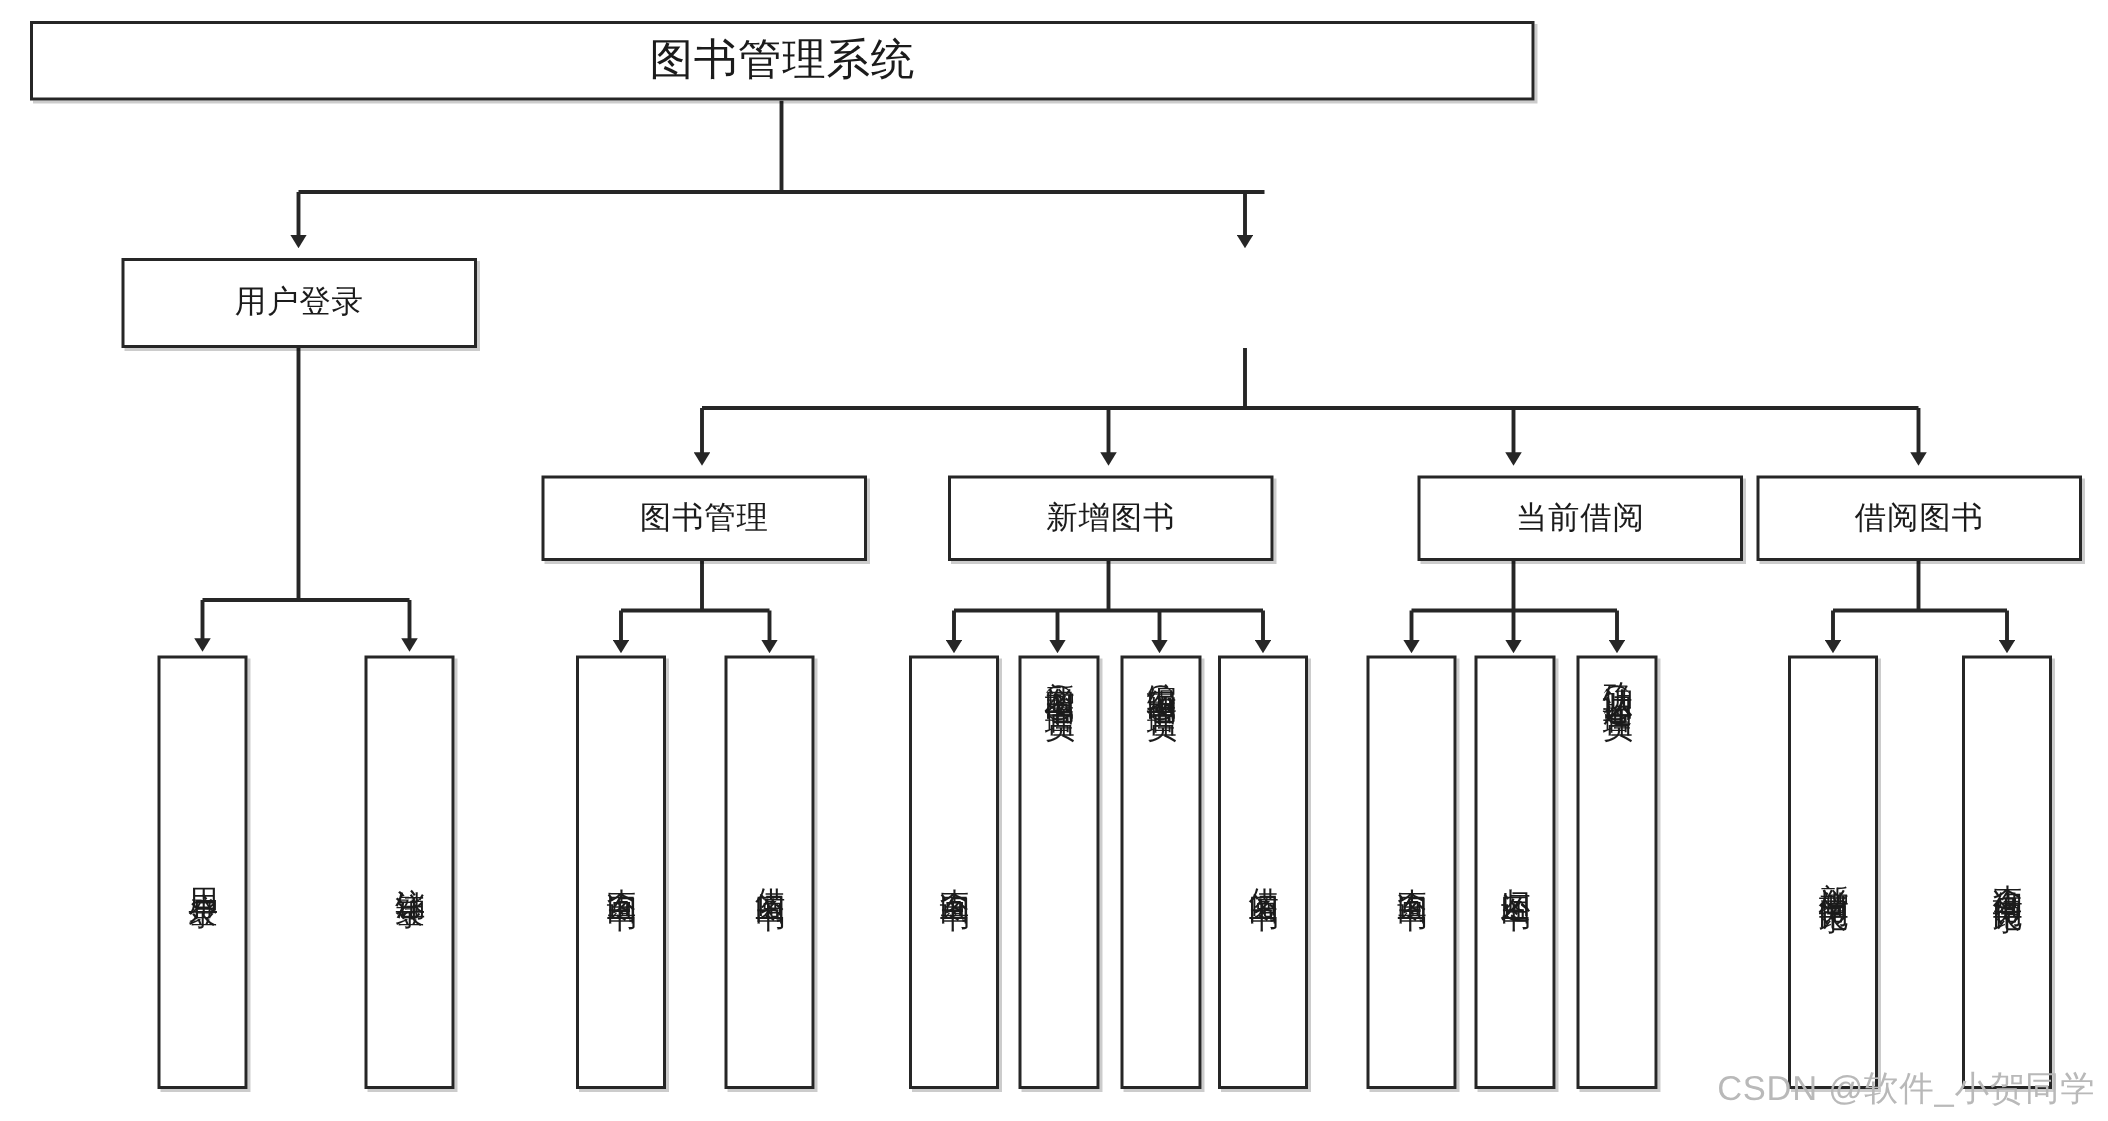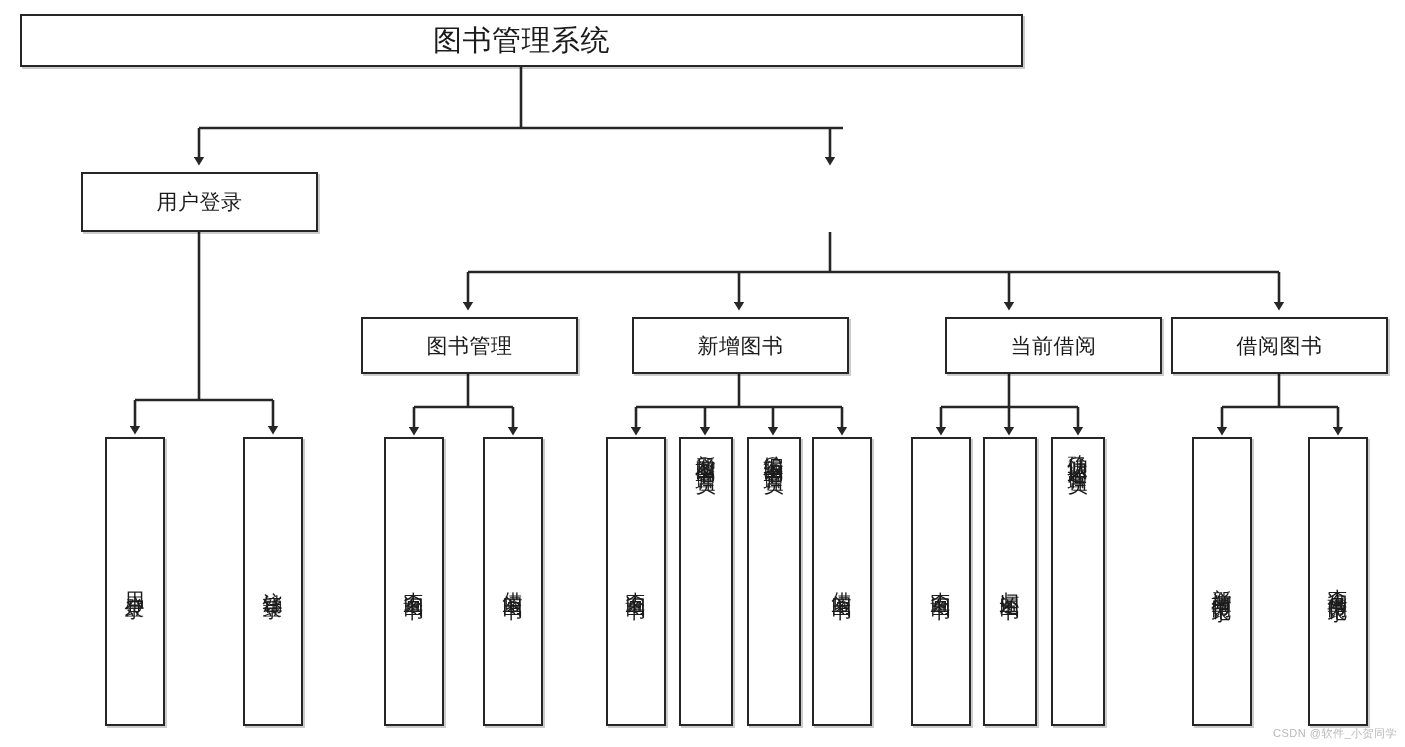--- a/index.html
+++ b/index.html
@@ -62,21 +62,21 @@
     line-height: 1.0;
     letter-spacing: 3px;
     white-space: nowrap;
   }
   .node.v.mid { align-items: center; }
   .node.v.top { align-items: flex-start; }
   .watermark {
     position: absolute;
     right: 8px;
     bottom: 6px;
-    font-size: 11px;
+    font-size: 23px;
     color: #b9b9b9;
     letter-spacing: 0.5px;
     z-index: 5;
     white-space: nowrap;
   }
 </style>
 </head>
 <body>
 
 <div id="canvas">

